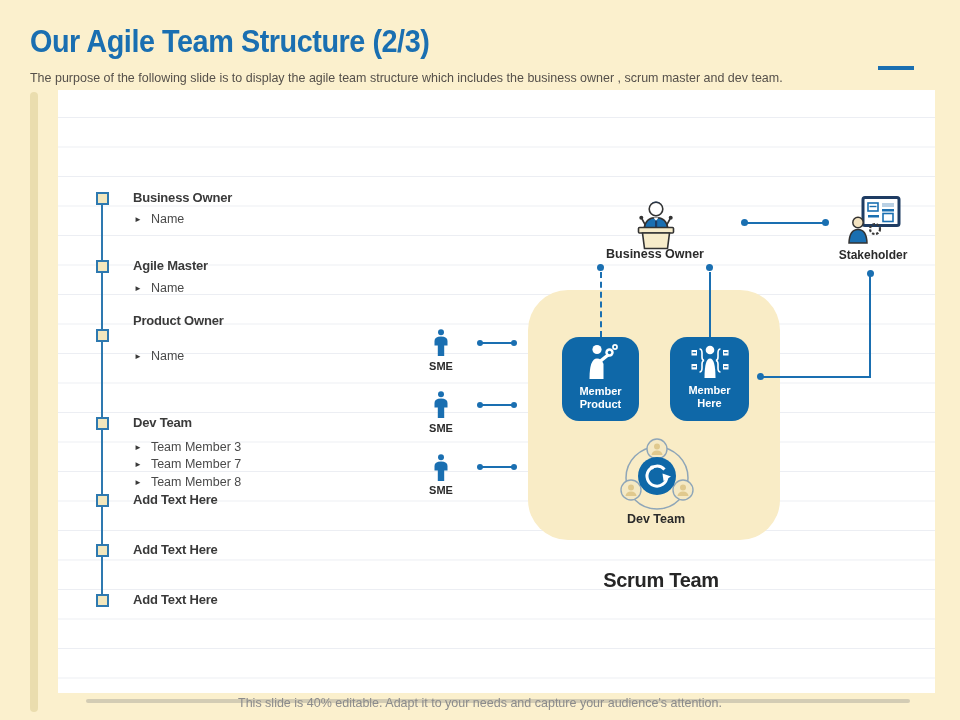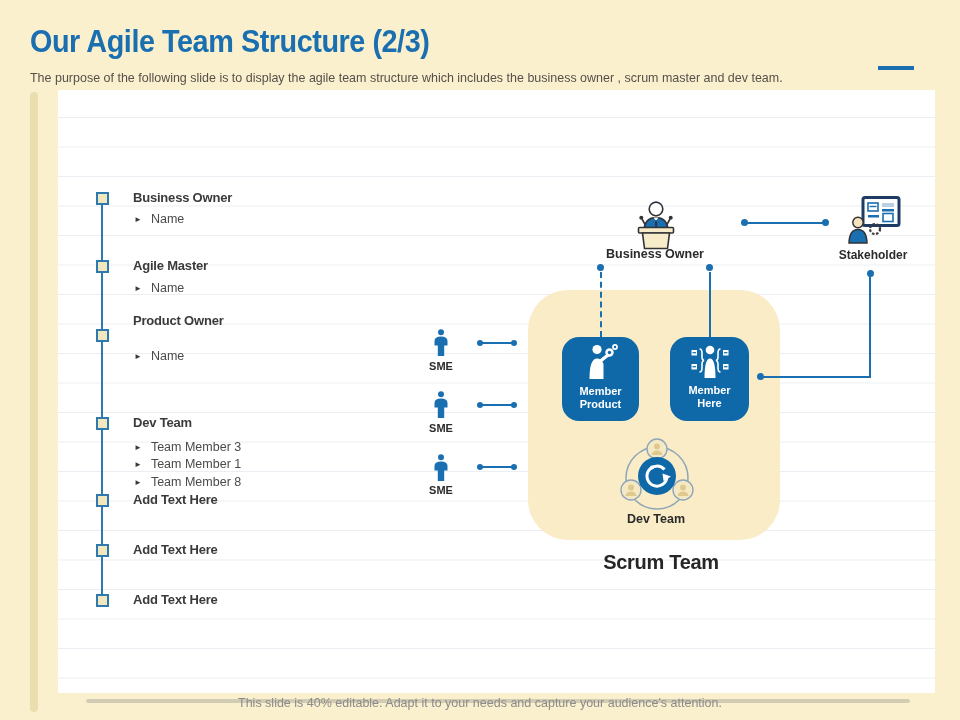--- a/index.html
+++ b/index.html
@@ -19,21 +19,21 @@
   .bullet .arr{font-size:8px;color:#3a3a3a}
   .hline{position:absolute;height:2px;background:#1a6fb1}
   .vline{position:absolute;width:2px;background:#1a6fb1}
   .vdash{position:absolute;width:0;border-left:2px dashed #1a6fb1}
   .dot{position:absolute;width:7px;height:7px;border-radius:50%;background:#1a6fb1}
   .dot.sm{width:6px;height:6px}
   .ico-label{position:absolute;font-weight:bold;color:#2b2b2b;text-align:center;white-space:nowrap}
   .scrum-box{left:528px;top:290px;width:252px;height:250px;background:#f9ecc6;border-radius:40px}
   .card{position:absolute;top:337px;width:77px;height:84px;background:#0f68a8;border-radius:17px;display:flex;flex-direction:column;align-items:center}
   .card .lbl{margin-top:2px;color:#fff;font-size:11px;font-weight:bold;line-height:12.5px;text-align:center}
-  .scrumteam{left:561px;top:551px;width:200px;text-align:center;font-size:20px;font-weight:bold;color:#262626;letter-spacing:-.3px}
+  .scrumteam{left:561px;top:569px;width:200px;text-align:center;font-size:20px;font-weight:bold;color:#262626;letter-spacing:-.3px}
 </style>
 </head>
 <body>
 
 <div class="abs slide-title">Our Agile Team Structure (2/3)</div>
 <div class="abs title-dash"></div>
 <div class="abs subtitle">The purpose of the following slide is to display the agile team structure which includes the business owner , scrum master and dev  team.</div>
 
 <div class="abs spine"></div>
 <div class="abs panel"></div>
@@ -63,21 +63,21 @@
   </div>
 
 <div class="sq" style="left:96px;top:417px"></div>
 <div class="heading" style="top:415px">Dev Team</div>
 <div class="bullet" style="top:440px">
     <span class="arr">►</span>
     <span>Team Member 3</span>
   </div>
 <div class="bullet" style="top:457px">
     <span class="arr">►</span>
-    <span>Team Member 1</span>
+    <span>Team Member 7</span>
   </div>
 <div class="bullet" style="top:475px">
     <span class="arr">►</span>
     <span>Team Member 8</span>
   </div>
 
 <div class="sq" style="left:96px;top:494px"></div>
 <div class="heading" style="top:492px">Add Text Here</div>
 
 <div class="sq" style="left:96px;top:544px"></div>

